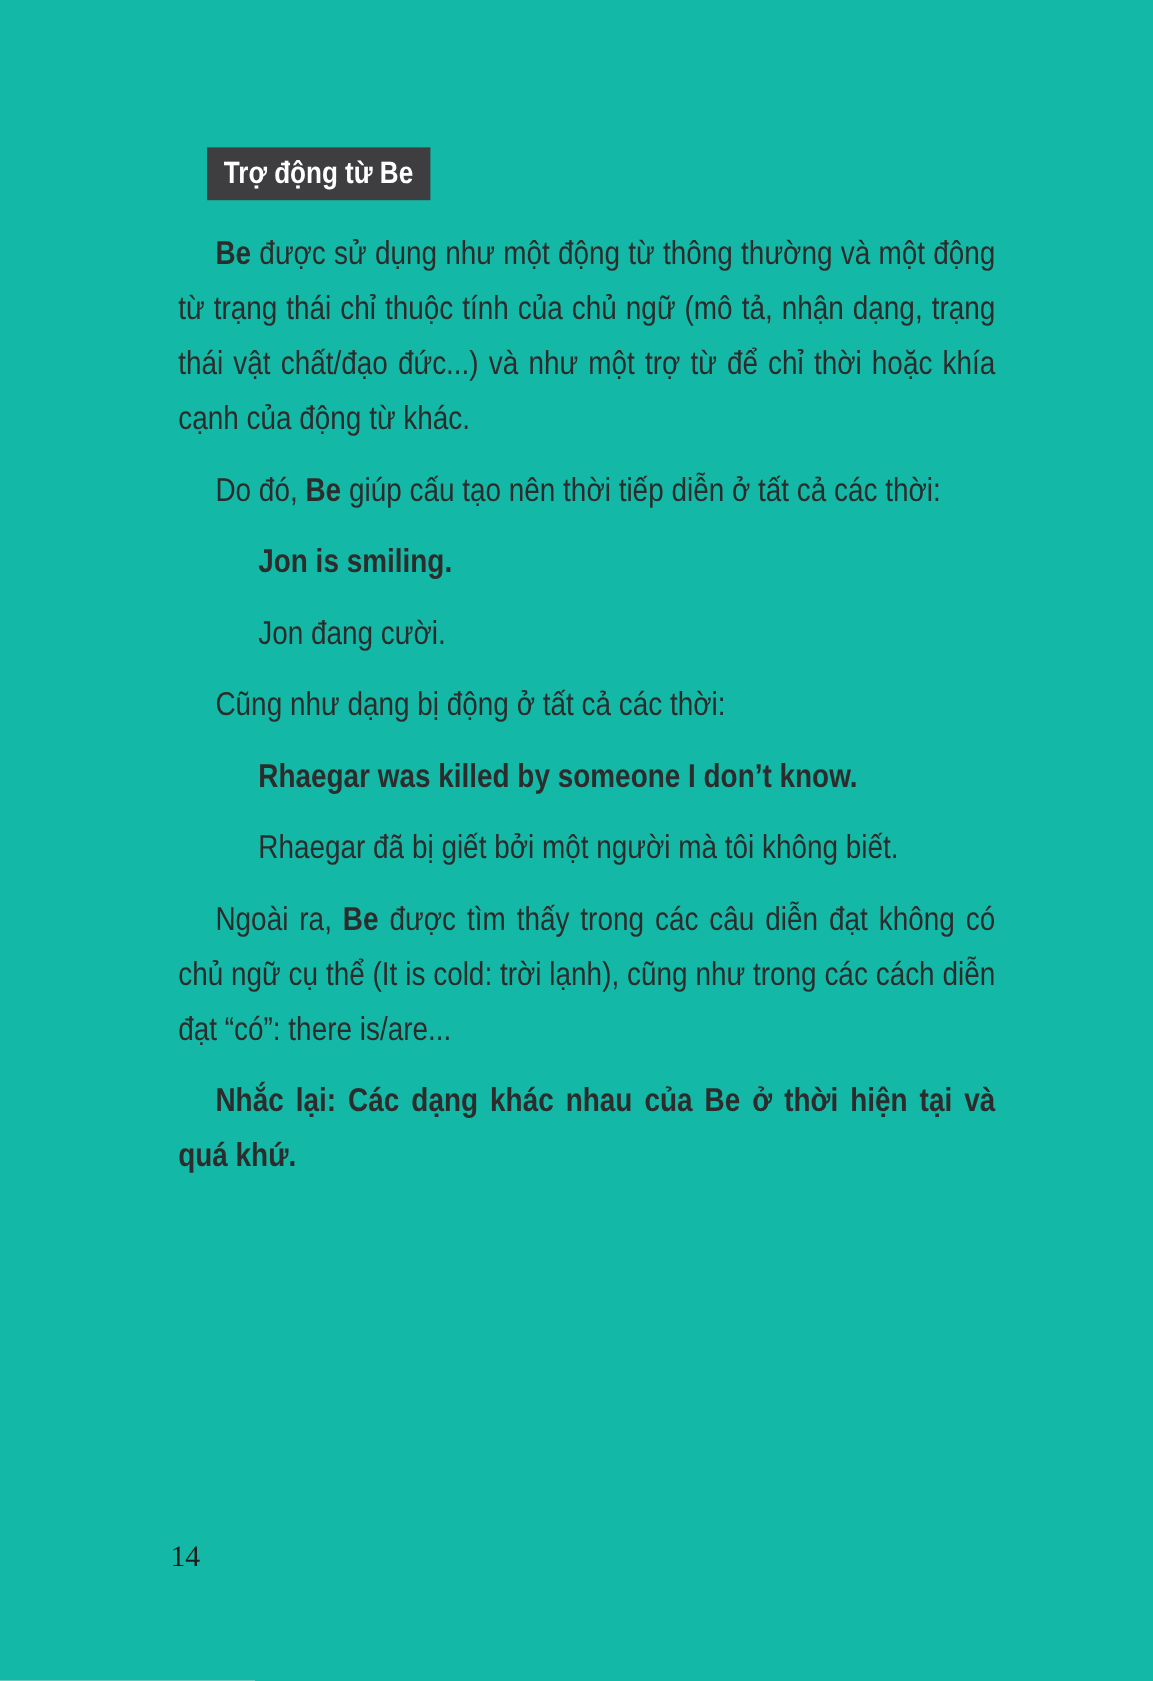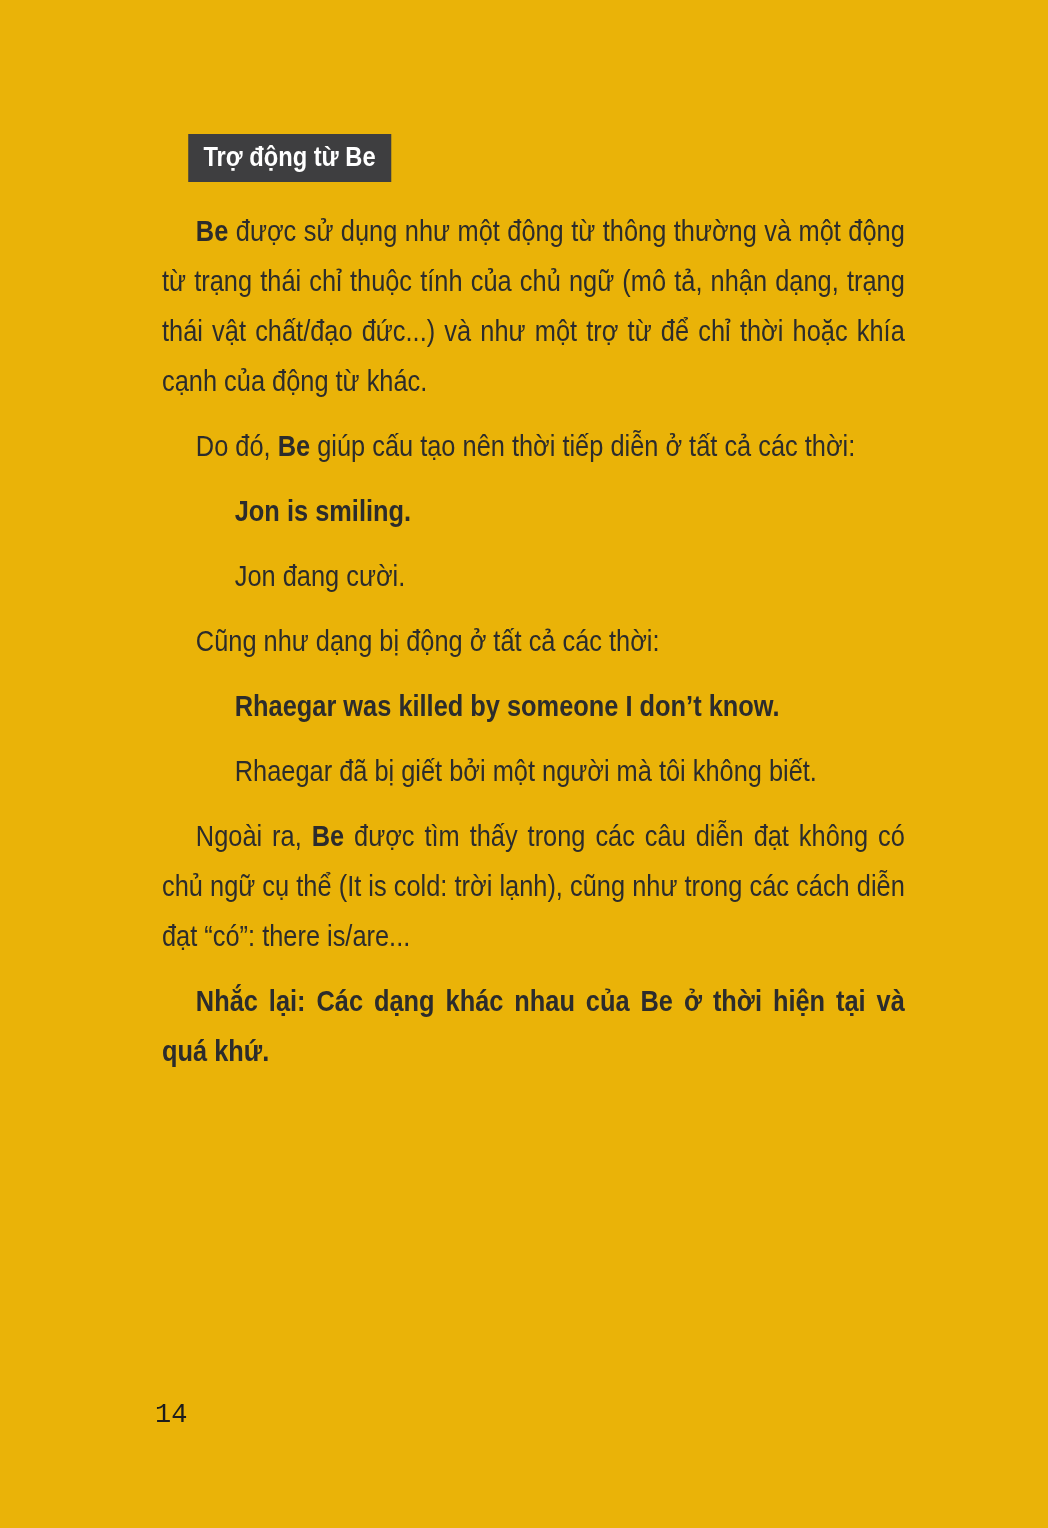--- a/index.html
+++ b/index.html
@@ -4,21 +4,21 @@
 <style>
   html, body {
     margin: 0;
     padding: 0;
     background: #e8e8e8;
   }
   .sheet {
     position: relative;
     width: 1048px;
     height: 1528px;
-    background: #eab308;
+    background: #14b8a6;
     overflow: hidden;
     font-family: "Liberation Sans", "DejaVu Sans", sans-serif;
   }
   .content {
     position: absolute;
     left: 162px;
     top: 134px;
     width: 878px;
     transform: scaleX(0.846);
     transform-origin: 0 0;
@@ -54,21 +54,21 @@
   .bold {
     font-weight: bold;
   }
   .footer {
     position: absolute;
     left: 0;
     right: 0;
     top: 1398px;
     height: 40px;
     color: #1d1d1d;
-    font-family: Liberation Mono, monospace;
+    font-family: Liberation Serif, serif;
   }
   .page-num {
     position: absolute;
     left: 155px;
     top: 2px;
     font-size: 27px;
   }
   .book-title {
     position: absolute;
     right: 136px;

